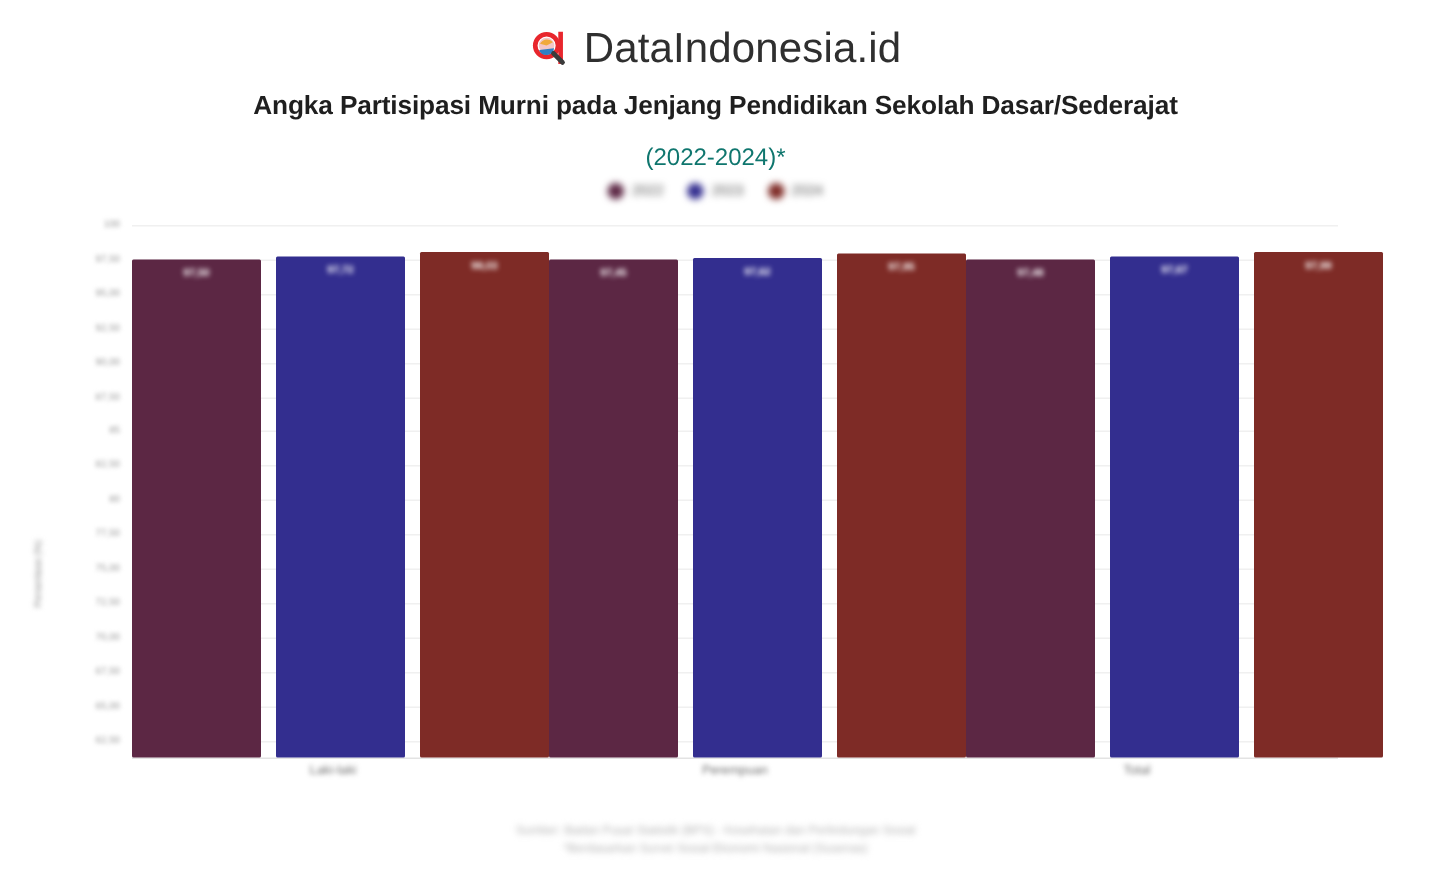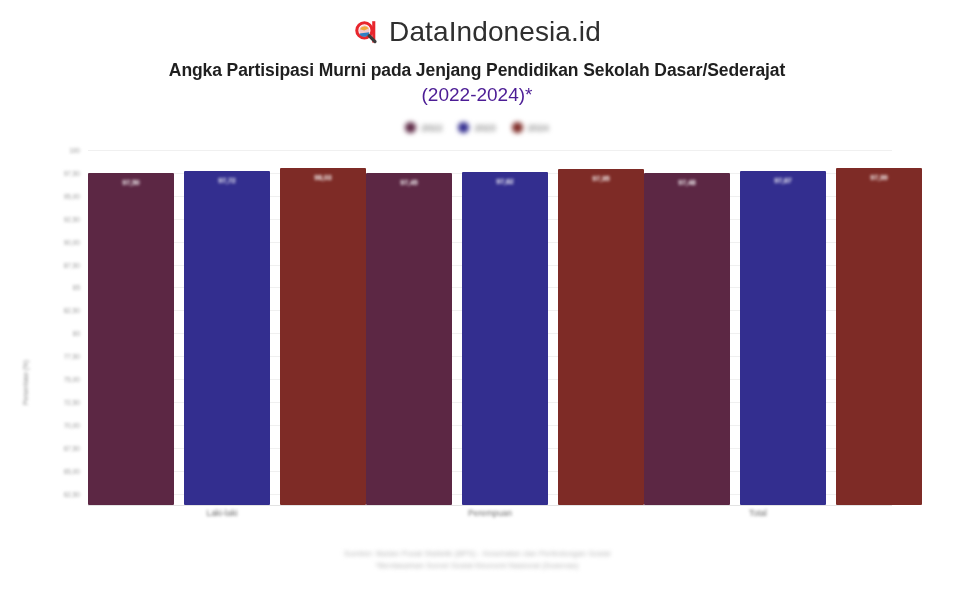--- a/index.html
+++ b/index.html
@@ -21,21 +21,21 @@
     font-size:28px;color:#2f2f2f;letter-spacing:.1px;
   }
   .title-wrap{
     position:absolute;top:60px;left:0;width:954px;text-align:center;
   }
   .title{
     font-size:17.5px;font-weight:bold;color:#1f1f1f;line-height:1.25;
     letter-spacing:-.1px;
   }
   .subtitle{
-    font-size:19px;color:#4c1d95;margin-top:2px;
+    font-size:16px;color:#0f766e;margin-top:15px;
   }
   .legend{
     position:absolute;top:122px;left:0;width:954px;
     display:flex;align-items:center;justify-content:center;gap:16px;
     filter:blur(2.4px);
   }
   .legend-item{display:flex;align-items:center;gap:5px;}
   .legend-dot{width:11px;height:11px;border-radius:50%;display:block;}
   .legend-label{font-size:9.5px;color:#555;}
 

